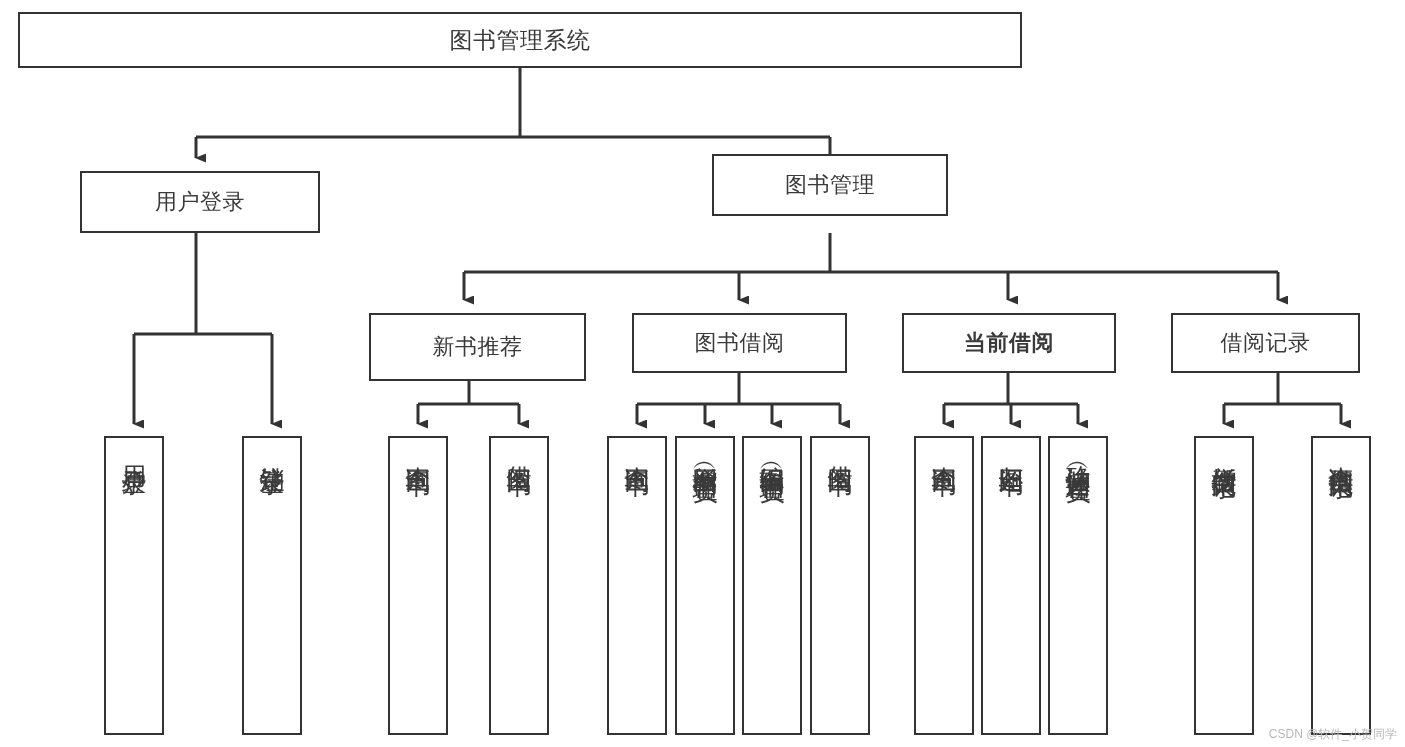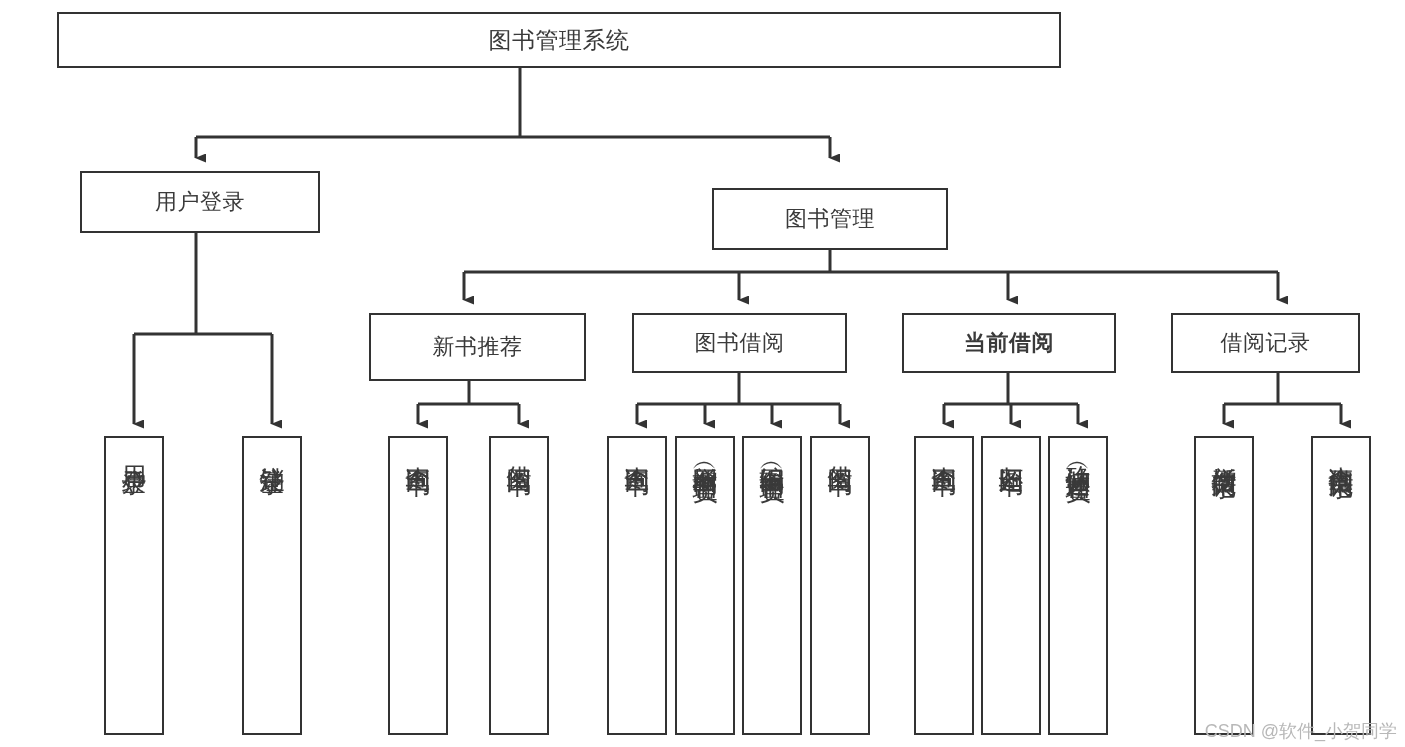--- a/index.html
+++ b/index.html
@@ -61,21 +61,21 @@
     text-orientation: upright;
     font-size: 25px;
     letter-spacing: 2px;
     line-height: 1;
   }
   .watermark {
     position: absolute;
     right: 8px;
     bottom: 4px;
     font-family: "Liberation Sans", sans-serif;
-    font-size: 18px;
+    font-size: 12px;
     color: #b8b8b8;
     white-space: nowrap;
     pointer-events: none;
   }
 </style>
 </head>
 <body>
 
 <div id="diagram-root">
 
@@ -125,28 +125,28 @@
       <path d="M1011,404 L1011,424" marker-end="url(#arrowhead)"></path>
       <path d="M1078,404 L1078,424" marker-end="url(#arrowhead)"></path>
 
       <path d="M1278,373 L1278,404"></path>
       <path d="M1224,404 L1341,404"></path>
       <path d="M1224,404 L1224,424" marker-end="url(#arrowhead)"></path>
       <path d="M1341,404 L1341,424" marker-end="url(#arrowhead)"></path>
     </g>
   </svg>
 
-  <div class="node-box horizontal root" style="left:18px; top:12px; width:1004px; height:56px;margin-left:39px;">
+  <div class="node-box horizontal root" style="left:18px; top:12px; width:1004px; height:56px;">
     <span class="node-label">图书管理系统</span>
   </div>
 
   <div class="node-box horizontal" style="left:80px; top:171px; width:240px; height:62px;">
     <span class="node-label">用户登录</span>
   </div>
-  <div class="node-box horizontal" style="left:712px; top:188px; width:236px; height:62px;">
+  <div class="node-box horizontal" style="left:712px; top:154px; width:236px; height:62px;">
     <span class="node-label">图书管理</span>
   </div>
 
   <div class="node-box horizontal" style="left:369px; top:313px; width:217px; height:68px;">
     <span class="node-label">新书推荐</span>
   </div>
   <div class="node-box horizontal" style="left:632px; top:313px; width:215px; height:60px;">
     <span class="node-label">图书借阅</span>
   </div>
   <div class="node-box horizontal" style="left:902px; top:313px; width:214px; height:60px;font-weight:bold;">

